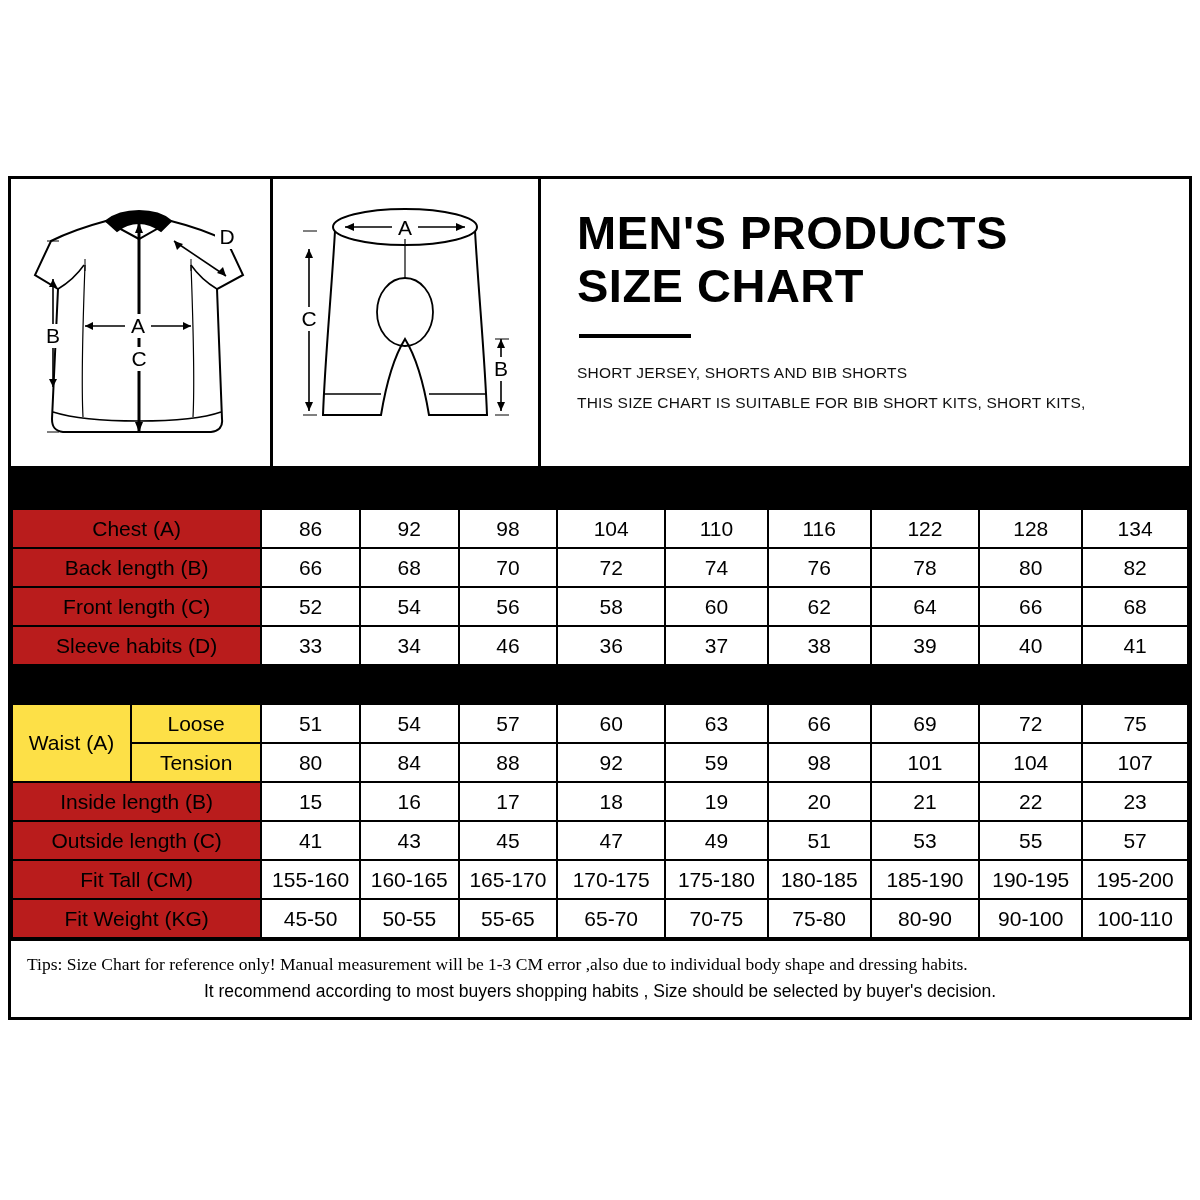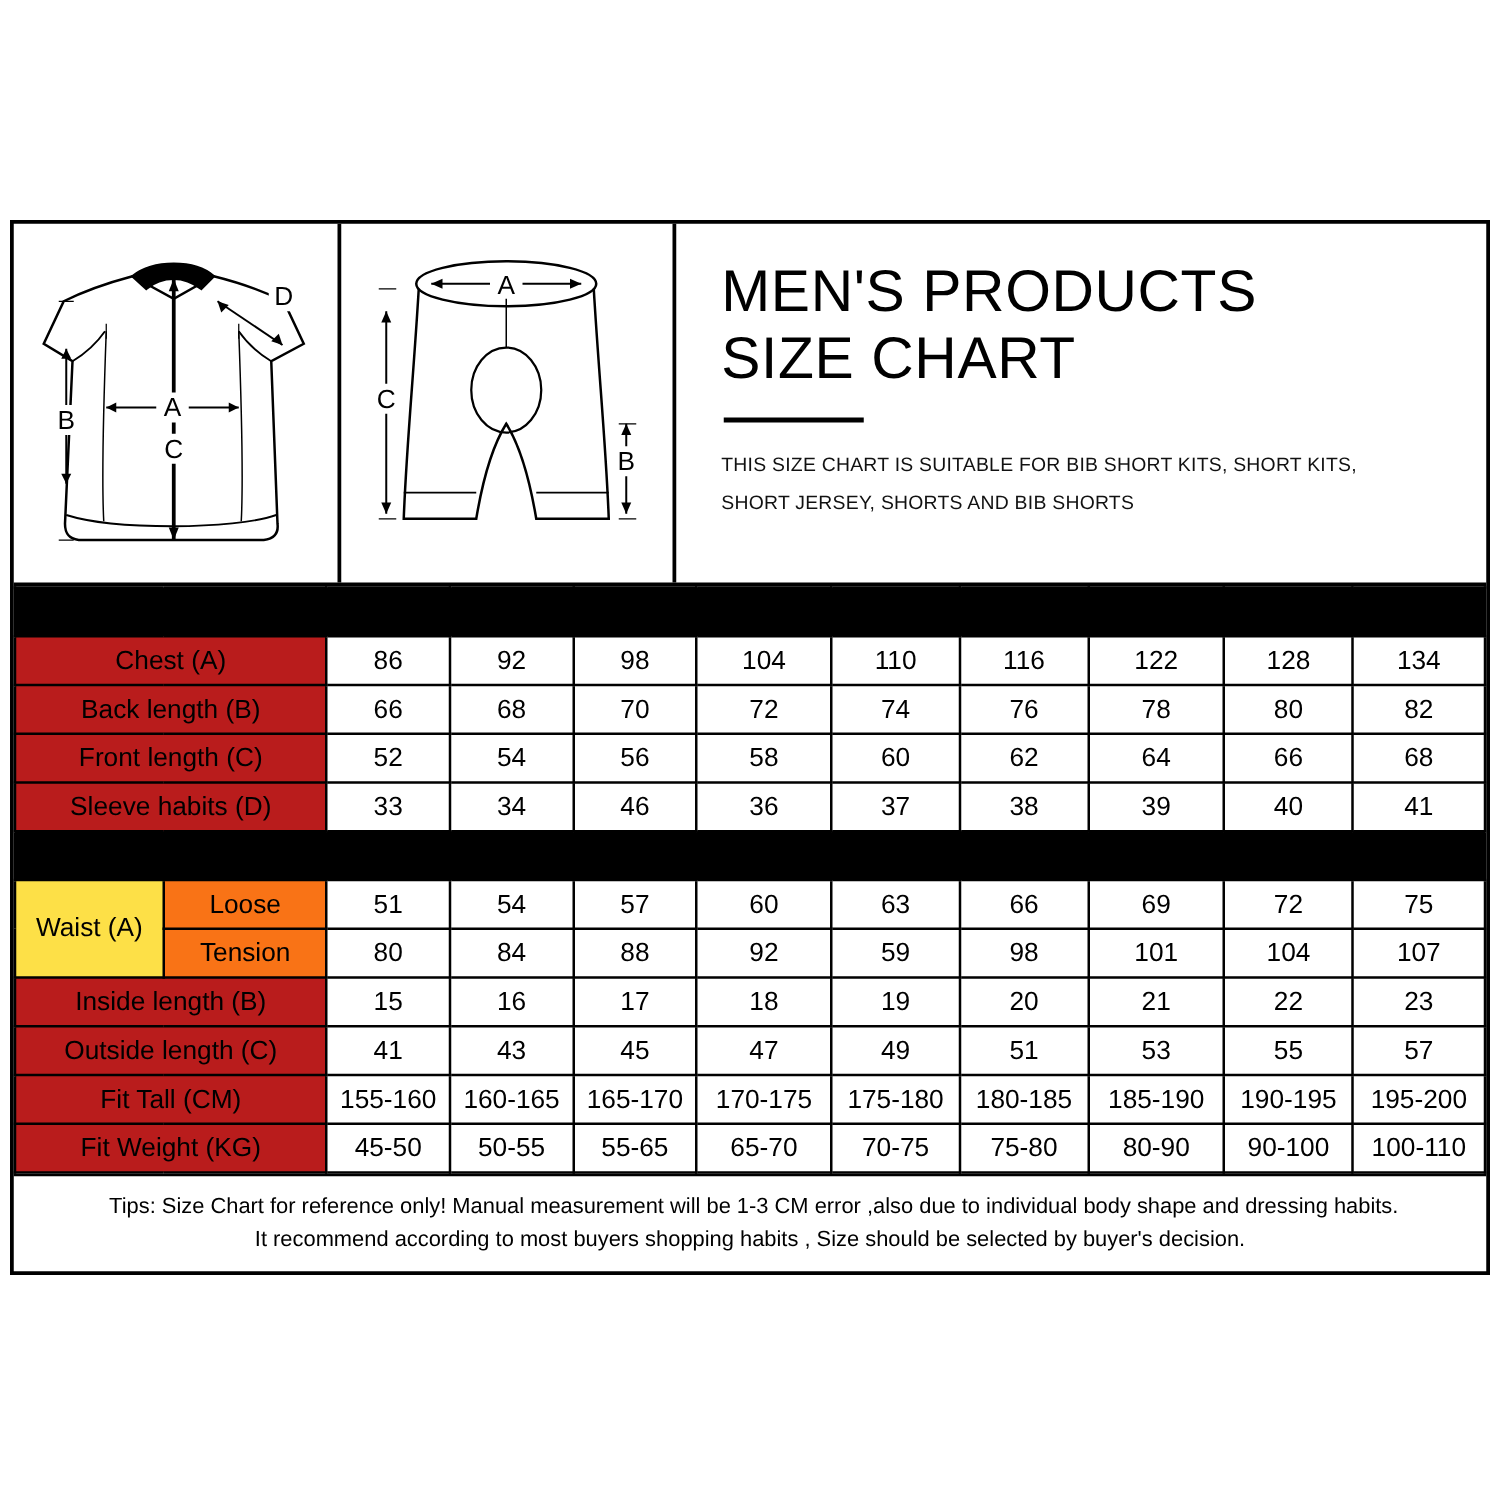--- a/index.html
+++ b/index.html
@@ -42,21 +42,21 @@
   .title-cell {
     flex: 1;
     padding: 28px 0 0 36px;
     box-sizing: border-box;
   }
   .title-cell h1 {
     margin: 0;
     font-size: 47px;
     line-height: 1.12;
     letter-spacing: 0.5px;
-    font-weight: normal;
+    font-weight: bold;
     color: #000;
   }
   .title-rule {
     width: 112px;
     height: 4px;
     background: #000;
     margin: 22px 0 20px 2px;
   }
   .subtitle {
     font-size: 15.5px;
@@ -94,33 +94,33 @@
     background: #b91c1c;
     font-size: 22px;
   }
   .datacell { background: #fff; }
   .small-num { font-size: 20px; margin-top: 28px; }
   .waist-label {
     background: #fde047;
     font-size: 21px;
   }
   .sub-label {
-    background: #f97316;
+    background: #fde047;
     font-size: 21px;
   }
   
   .tips {
     border-top: 2px solid #000;
     padding: 10px 10px 12px 10px;
     text-align: center;
     font-size: 17.5px;
     line-height: 1.55;
     color: #000;
   }
-  .tips div:first-child { text-align: center; padding-left: 6px;}
+  .tips div:first-child { text-align: left; padding-left: 6px; font-family: Liberation Serif, serif;}
   svg { display: block; }
 </style>
 </head>
 <body>
 
 <div id="root">
   <div class="chart-wrap">
 
     <div class="top-band">
 
@@ -210,22 +210,22 @@
         </svg>
       </div>
 
       <div class="title-cell">
         <h1>
           <span>MEN'S PRODUCTS</span><br>
           <span>SIZE CHART</span>
         </h1>
         <div class="title-rule"></div>
         <div class="subtitle">
+          <div>SHORT JERSEY, SHORTS AND BIB SHORTS</div>
           <div>THIS SIZE CHART IS SUITABLE FOR BIB SHORT KITS, SHORT KITS,</div>
-          <div>SHORT JERSEY, SHORTS AND BIB SHORTS</div>
         </div>
       </div>
     </div>
 
     <table class="size-table">
       <colgroup>
         <col style="width:117px">
           <col style="width:128px">
         <col style="width:97px">
           <col style="width:97px">

